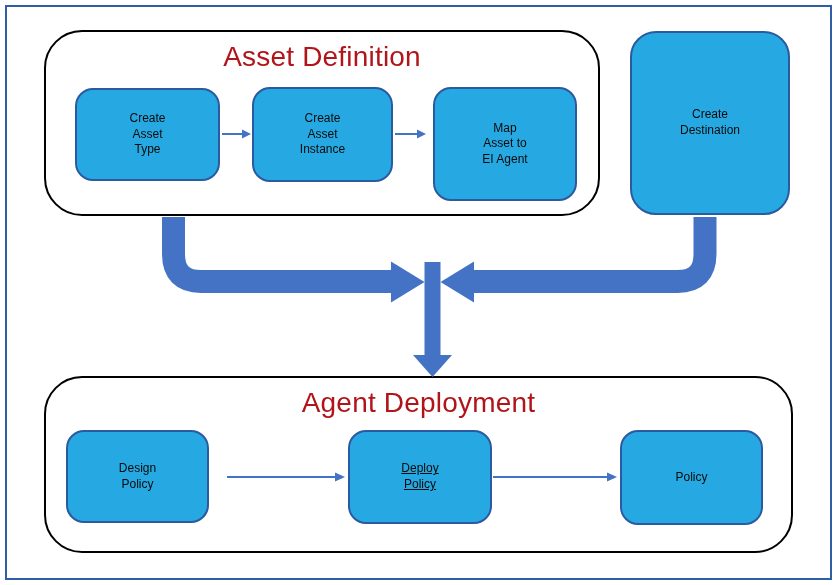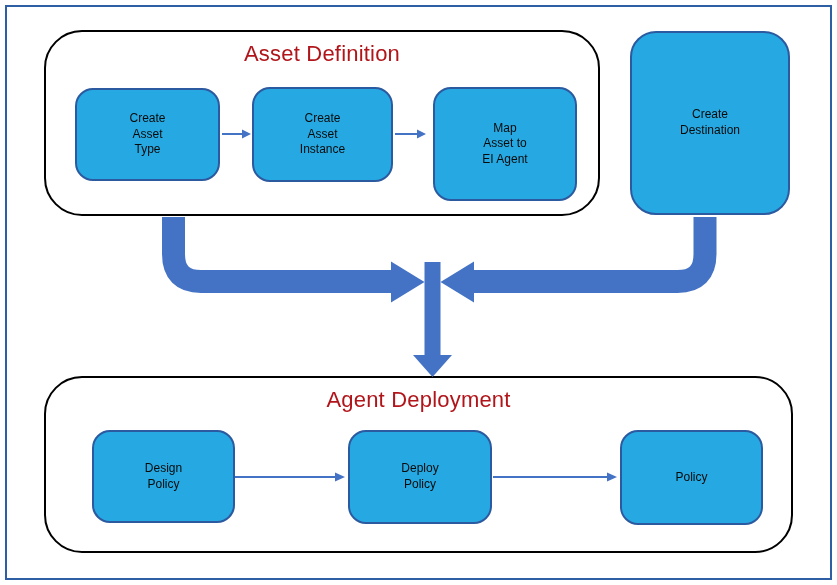--- a/index.html
+++ b/index.html
@@ -13,21 +13,21 @@
     position:absolute; left:5px; top:5px; right:5px; bottom:5px;
     border:2.5px solid var(--page-border,#2E5FA4);
   }
   .container {
     position:absolute; background:#ffffff;
     border:2.5px solid var(--container-border,#000000);
     border-radius:38px; box-sizing:border-box;
   }
   .container-title {
     text-align:center; margin-top:9px;
-    font-size:22px; letter-spacing:.2px;
+    font-size:28px; letter-spacing:.2px;
     color:var(--title-red,#B1151A);
   }
   .node {
     position:absolute; box-sizing:border-box;
     background:var(--node-fill,#26A9E2);
     border:2.5px solid var(--node-border,#2B5AA0);
     border-radius:18px;
     display:flex; align-items:center; justify-content:center;
     text-align:center; white-space:pre-line;
     font-size:12px; line-height:1.3; color:#0a0a0a;
@@ -96,17 +96,17 @@
 <div class="node" style="left:252px; top:87px; width:141px; height:95px;">Create
 Asset
 Instance</div>
 <div class="node" style="left:433px; top:87px; width:144px; height:114px;">Map
 Asset to
 EI Agent</div>
 
 <div class="node big" style="left:630px; top:31px; width:160px; height:184px;">Create
 Destination</div>
 
-<div class="node" style="left:92px; top:430px; width:143px; height:93px;">Design
+<div class="node" style="left:66px; top:430px; width:143px; height:93px;">Design
 Policy</div>
-<div class="node" style="left:348px; top:430px; width:144px; height:94px;">Deploy
+<div class="node" style="left:348px; top:430px; width:144px; height:94px;text-decoration:underline;">Deploy
 Policy</div>
 <div class="node" style="left:620px; top:430px; width:143px; height:95px;">Policy</div>
 
 </body></html>

